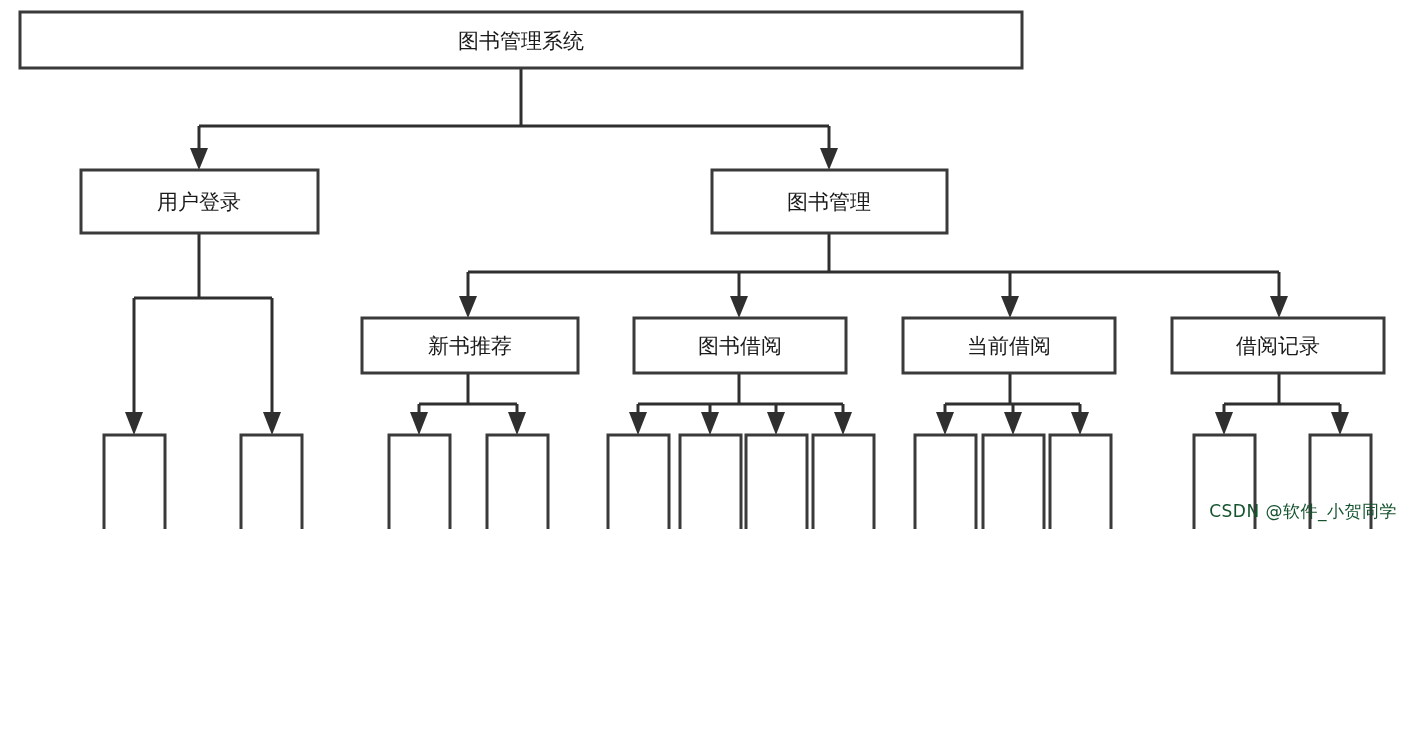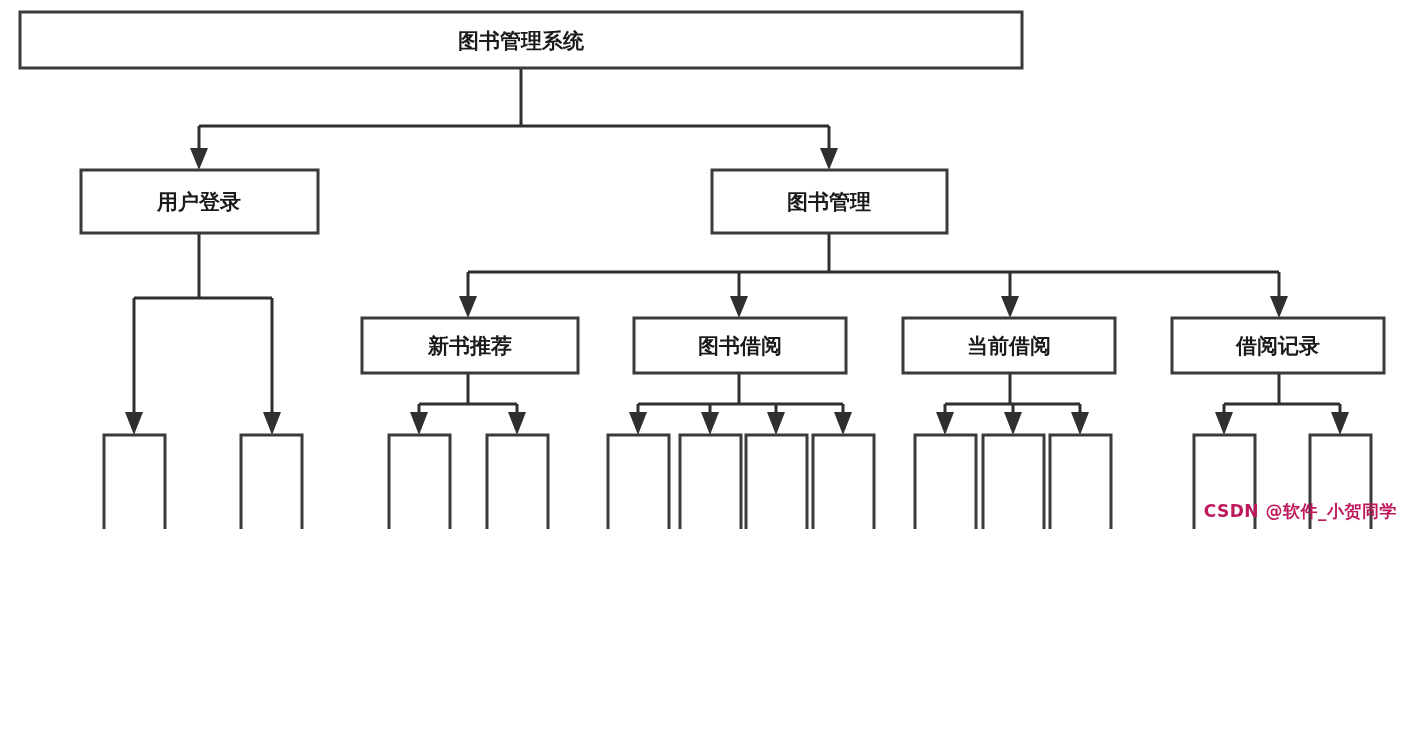--- a/index.html
+++ b/index.html
@@ -9,21 +9,20 @@
   }
   body {
     font-family: "DejaVu Sans", "Liberation Sans", sans-serif;
   }
   #diagram-root {
     position: relative;
     width: 1405px;
     height: 529px;
     background: #ffffff;
     overflow: hidden;
-    font-weight: bold;
   }
   svg#tree-svg {
     position: absolute;
     left: 0;
     top: 0;
     width: 1405px;
     height: 747px;
     display: block;
   }
   .node-rect {
@@ -62,21 +61,21 @@
     justify-content: center;
     white-space: nowrap;
     pointer-events: none;
   }
   .watermark {
     position: absolute;
     right: 8px;
     bottom: 6px;
     font-family: "DejaVu Sans", "Liberation Sans", sans-serif;
     font-size: 17px;
-    color: #be185d;
+    color: #14532d;
     white-space: nowrap;
     letter-spacing: 0.5px;
   }
 </style>
 </head>
 <body>
 
 <div id="diagram-root">
 
   <svg id="tree-svg" viewBox="0 0 1405 747">

